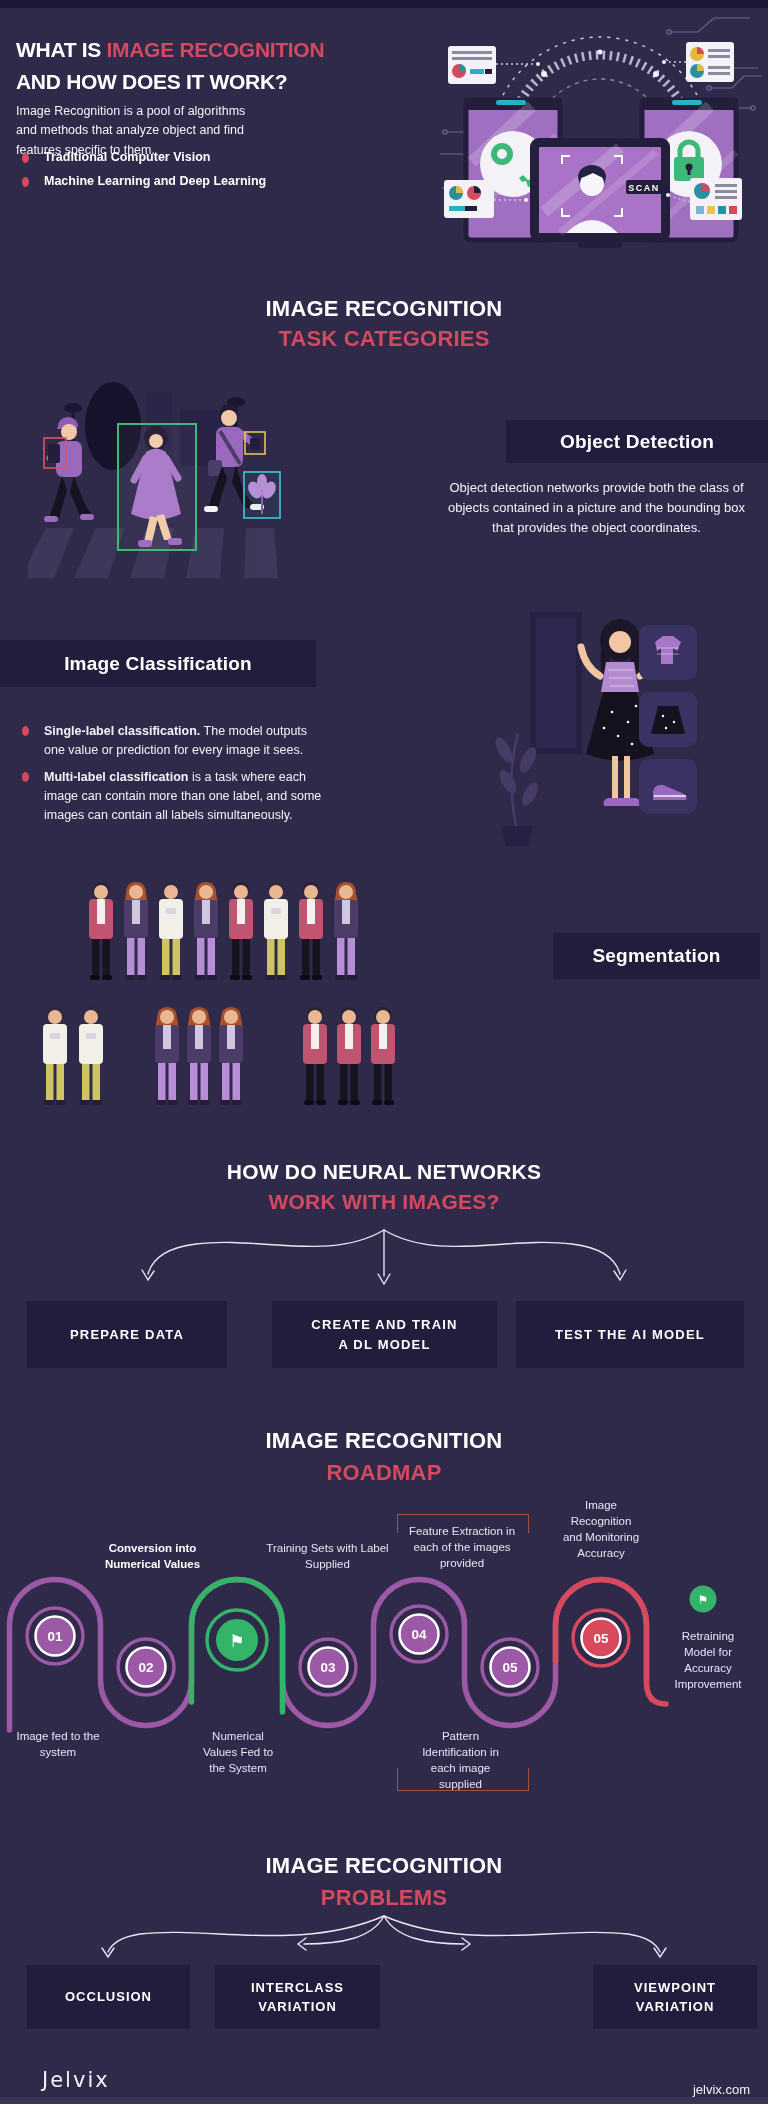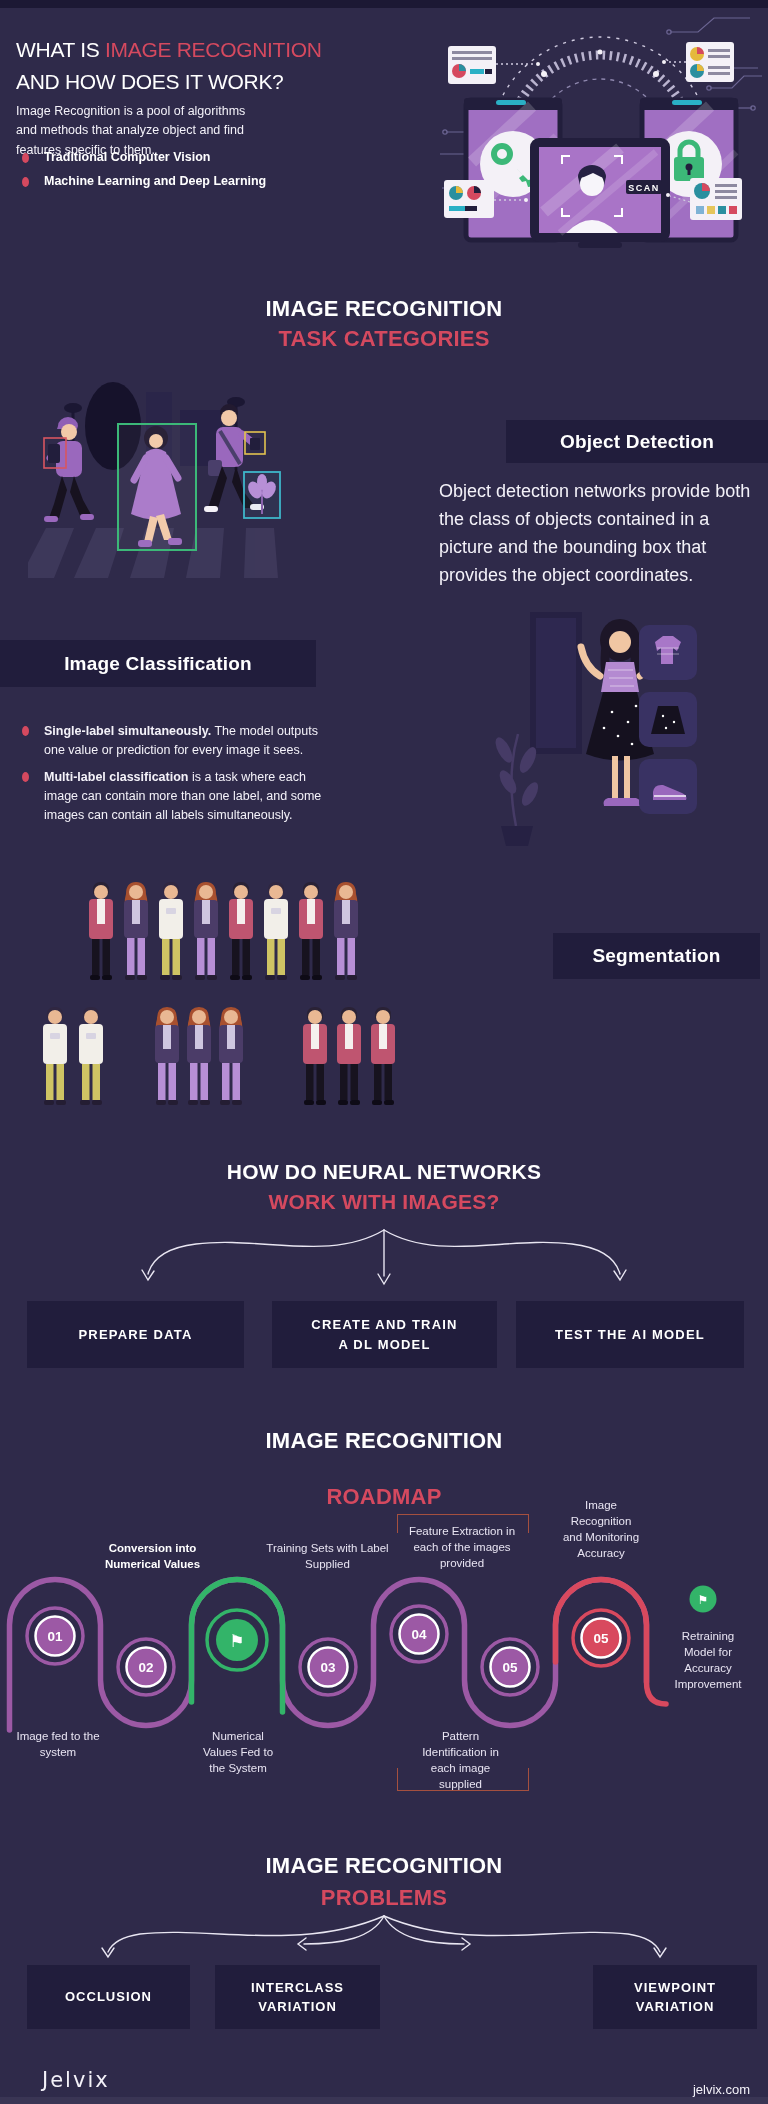--- a/index.html
+++ b/index.html
@@ -5,59 +5,59 @@
   html,body{margin:0;padding:0;}
   body{width:768px;height:2104px;background:#2f2a4a;font-family:"Liberation Sans","DejaVu Sans",sans-serif;color:#eceaf4;position:relative;overflow:hidden;}
   #page{position:absolute;top:0;left:0;width:768px;height:2104px;}
   .abs{position:absolute;}
   .red{color:#d5495f;}
 
   #top-strip{top:0;left:0;width:768px;height:8px;background:#1c1834;}
   #footer-strip{top:2097px;left:0;width:768px;height:7px;background:#3a3554;}
 
   
-  #header-title{left:16px;top:34px;font-size:21px;font-weight:normal;line-height:32px;letter-spacing:-0.3px;color:#fff;}
+  #header-title{left:16px;top:34px;font-size:21px;font-weight:bold;line-height:32px;letter-spacing:-0.3px;color:#fff;}
   #header-desc{left:16px;top:102px;width:235px;font-size:12.5px;line-height:1.55;color:#f4f2f9;}
   .bullet-dot{width:7px;height:10px;border-radius:50%;background:#d5495f;}
   #hb1-dot{left:22px;top:153px;} #hb2-dot{left:22px;top:177px;}
   #hb1-text{left:44px;top:150px;font-size:12.5px;font-weight:bold;color:#fff;}
   #hb2-text{left:44px;top:174px;font-size:12.5px;font-weight:bold;color:#fff;}
   #header-illo{left:440px;top:12px;}
 
   
   .sec-line{left:0;width:768px;text-align:center;font-weight:bold;font-size:22px;letter-spacing:0.2px;color:#fff;}
   #tc-line1{top:296px;} #tc-line2{top:326px;color:#d5495f;}
   #nn-line1{top:1160px;font-size:21px;} #nn-line2{top:1190px;font-size:21px;color:#d5495f;}
-  #rm-line1{top:1428px;} #rm-line2{top:1460px;color:#d5495f;margin-top:24px;}
+  #rm-line1{top:1428px;} #rm-line2{top:1460px;color:#d5495f;}
   #pr-line1{top:1853px;} #pr-line2{top:1885px;color:#d5495f;}
 
   
   #street-illo{left:28px;top:378px;}
   #od-box{left:506px;top:420px;width:262px;height:43px;background:#211d3c;display:flex;align-items:center;justify-content:center;}
   .box-heading{font-size:19px;font-weight:bold;color:#fff;letter-spacing:0.2px;}
-  #od-desc{left:439px;top:478px;width:315px;font-size:18px;line-height:1.55;text-align:left;color:#f4f2f9;}
+  #od-desc{left:439px;top:478px;width:315px;font-size:13px;line-height:1.55;text-align:center;color:#f4f2f9;}
 
   
   #ic-box{left:0;top:640px;width:316px;height:47px;background:#211d3c;display:flex;align-items:center;justify-content:center;}
   #icb1-dot{left:22px;top:726px;} #icb2-dot{left:22px;top:772px;}
   .ic-bullet{font-size:12.5px;line-height:1.5;color:#f4f2f9;width:285px;}
   #icb1-text{left:44px;top:722px;} #icb2-text{left:44px;top:768px;}
   #class-illo{left:488px;top:610px;}
 
   
   #seg-row1{left:84px;top:880px;}
   #seg-groups{left:30px;top:1006px;}
   #seg-box{left:553px;top:933px;width:207px;height:46px;background:#211d3c;display:flex;align-items:center;justify-content:center;}
   #seg-desc{left:492px;top:995px;width:260px;font-size:12.5px;line-height:1.55;text-align:right;color:#f4f2f9;}
 
   
   #nn-arrows{left:0;top:1222px;}
   .step-box{top:1301px;height:67px;background:#211d3c;display:flex;align-items:center;justify-content:center;text-align:center;}
   .step-label{font-size:13px;font-weight:bold;letter-spacing:1.2px;color:#fff;line-height:1.5;}
-  #step1{left:27px;width:217px;} #step2{left:272px;width:225px;} #step3{left:516px;width:228px;}
+  #step1{left:27px;width:200px;} #step2{left:272px;width:225px;} #step3{left:516px;width:228px;}
   #step2 .step-label{width:160px;}
 
   
   #roadmap-svg{left:0;top:1490px;}
   .rm-label{font-size:11.5px;line-height:1.4;text-align:center;color:#e8e4f2;}
   #rm-top-1{left:95px;top:1540px;width:115px;font-weight:bold;color:#fff;}
   #rm-top-2{left:265px;top:1540px;width:125px;}
   #rm-top-3{left:398px;top:1523px;width:128px;}
   #rm-top-4{left:561px;top:1497px;width:80px;}
   #rm-side{left:668px;top:1628px;width:80px;}
@@ -324,21 +324,21 @@
 
   <div id="od-box" class="abs">
     <span class="box-heading">Object Detection</span>
   </div>
   <div id="od-desc" class="abs">Object detection networks provide both the class of objects contained in a picture and the bounding box that provides the object coordinates.</div>
 
   <div id="ic-box" class="abs">
     <span class="box-heading">Image Classification</span>
   </div>
   <div id="icb1-dot" class="abs bullet-dot"></div>
-  <div id="icb1-text" class="abs ic-bullet"><b>Single-label simultaneously.</b><span> The model outputs one value or prediction for every image it sees.</span></div>
+  <div id="icb1-text" class="abs ic-bullet"><b>Single-label classification.</b><span> The model outputs one value or prediction for every image it sees.</span></div>
   <div id="icb2-dot" class="abs bullet-dot"></div>
   <div id="icb2-text" class="abs ic-bullet"><b>Multi-label classification</b><span> is a task where each image can contain more than one label, and some images can contain all labels simultaneously.</span></div>
 
   <svg id="class-illo" class="abs" width="276" height="238" viewBox="0 0 276 238">
     <rect x="42" y="2" width="52" height="142" fill="#262143"></rect>
     <rect x="48" y="8" width="40" height="130" fill="#2e2850"></rect>
     <g>
       <path d="M28 216 q-10 -50 2 -92" stroke="#463b66" stroke-width="2.5" fill="none"></path>
       <ellipse cx="16" cy="140" rx="6" ry="14" fill="#463b66" transform="rotate(-28 16 140)"></ellipse>
       <ellipse cx="40" cy="150" rx="6" ry="14" fill="#463b66" transform="rotate(26 40 150)"></ellipse>

